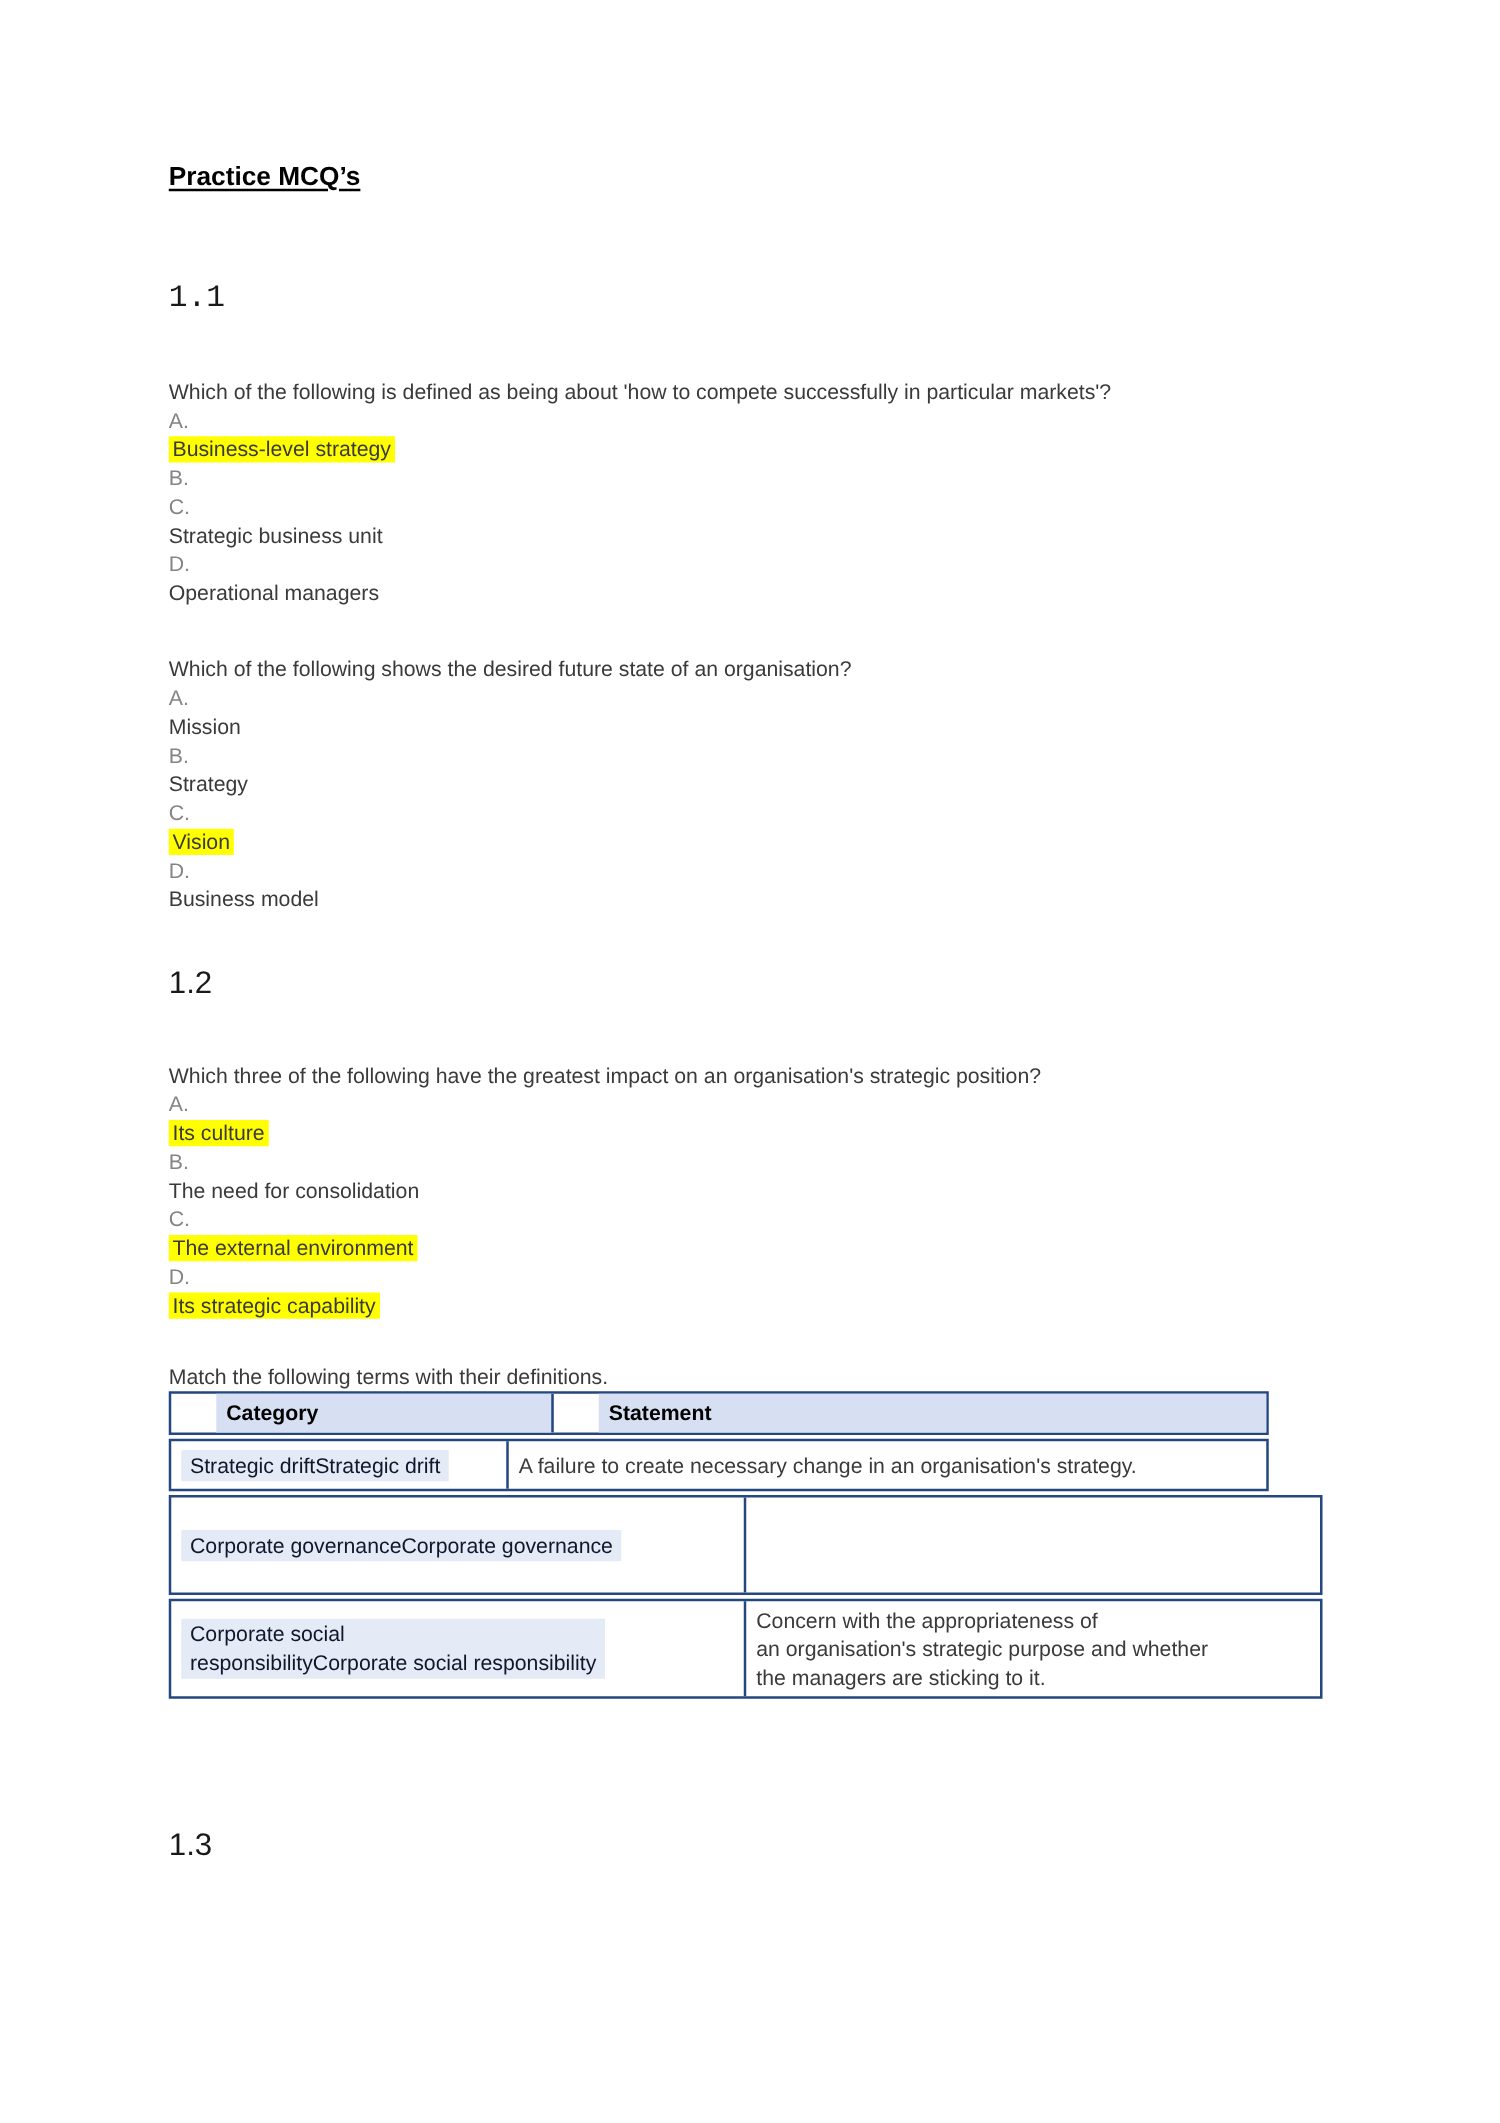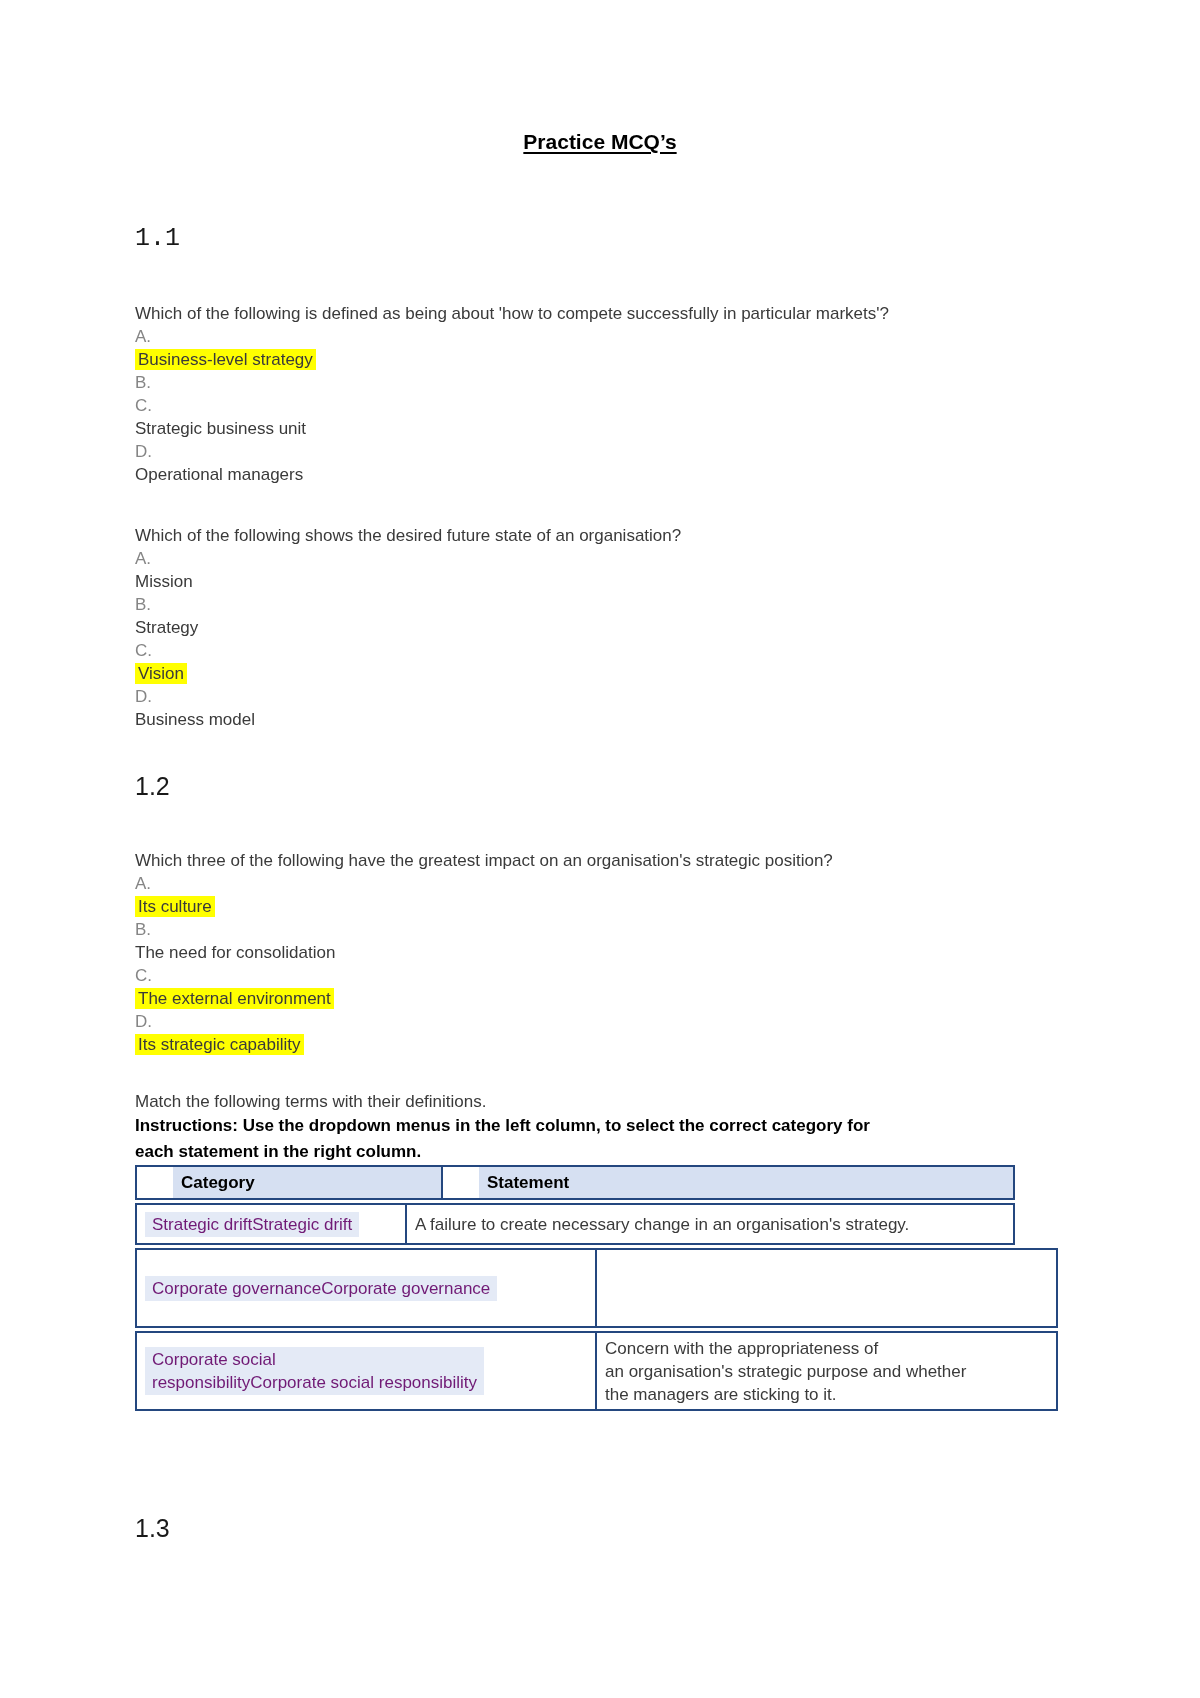--- a/index.html
+++ b/index.html
@@ -9,21 +9,21 @@
     color: #3a3a3a; font-size: 17px; line-height: 23px;
     -webkit-font-smoothing: antialiased;
   }
   .page {
     box-sizing: border-box;
     width: 1200px; height: 1698px;
     padding: 130px 135px 0 135px;
     position: relative;
   }
   .title {
-    width: 930px; text-align: center;
+    width: 930px; text-align: left;
     font-size: 21px; line-height: 24px; font-weight: bold;
     color: #000; text-decoration: underline;
     text-underline-offset: 3px;
   }
   .sec-heading {
     font-size: 25px; line-height: 30px; font-weight: 400; color: #191919;
   }
   .sec-11 { margin-top: 70px; font-family: Liberation Mono, monospace; }
   .sec-12 { margin-top: 40px; }
   .sec-13 { margin-top: 102px; }
@@ -53,21 +53,21 @@
   .mtable .cell.stmt { flex: 1; white-space: pre-line; }
   .mtable.t-header { width: 880px; height: 35px; }
   .mtable.t-header .cell { background: #D6E0F2; font-weight: bold; color: #000; margin-left: 36px; }
   .mtable.t-header .cat { width: 270px; }
   .mtable.t-row1 { width: 880px; height: 42px; }
   .mtable.t-row1 .cat { width: 270px; }
   .mtable.t-row2, .mtable.t-row3 { width: 923px; height: 80px; }
   .mtable.t-row2 .cat, .mtable.t-row3 .cat { width: 460px; }
   .chip {
     display: inline-block; background: #E4EAF6;
-    padding: 1px 7px; white-space: pre-line; color: #701a75;
+    padding: 1px 7px; white-space: pre-line; color: #0f172a;
   }
 </style>
 </head>
 <body>
 
 <div class="page">
 
   <div class="title">Practice MCQ’s</div>
 
   <div class="sec-heading sec-11">1.1</div>
@@ -103,22 +103,20 @@
     <div class="opt-text"><span class="hl">Its culture</span></div>
     <div class="opt-letter">B.</div>
     <div class="opt-text"><span>The need for consolidation</span></div>
     <div class="opt-letter">C.</div>
     <div class="opt-text"><span class="hl">The external environment</span></div>
     <div class="opt-letter">D.</div>
     <div class="opt-text"><span class="hl">Its strategic capability</span></div>
   </div>
 
   <div class="match-intro">Match the following terms with their definitions.</div>
-  <div class="match-instructions">Instructions: Use the dropdown menus in the left column, to select the correct category for
-each statement in the right column.</div>
 
   <div class="mtable t-header">
     <div class="cell cat">Category</div>
     <div class="cell stmt">Statement</div>
   </div>
 
   <div class="mtable t-row1">
     <div class="cell cat">
         <span class="chip">Strategic driftStrategic drift</span>
       </div>

